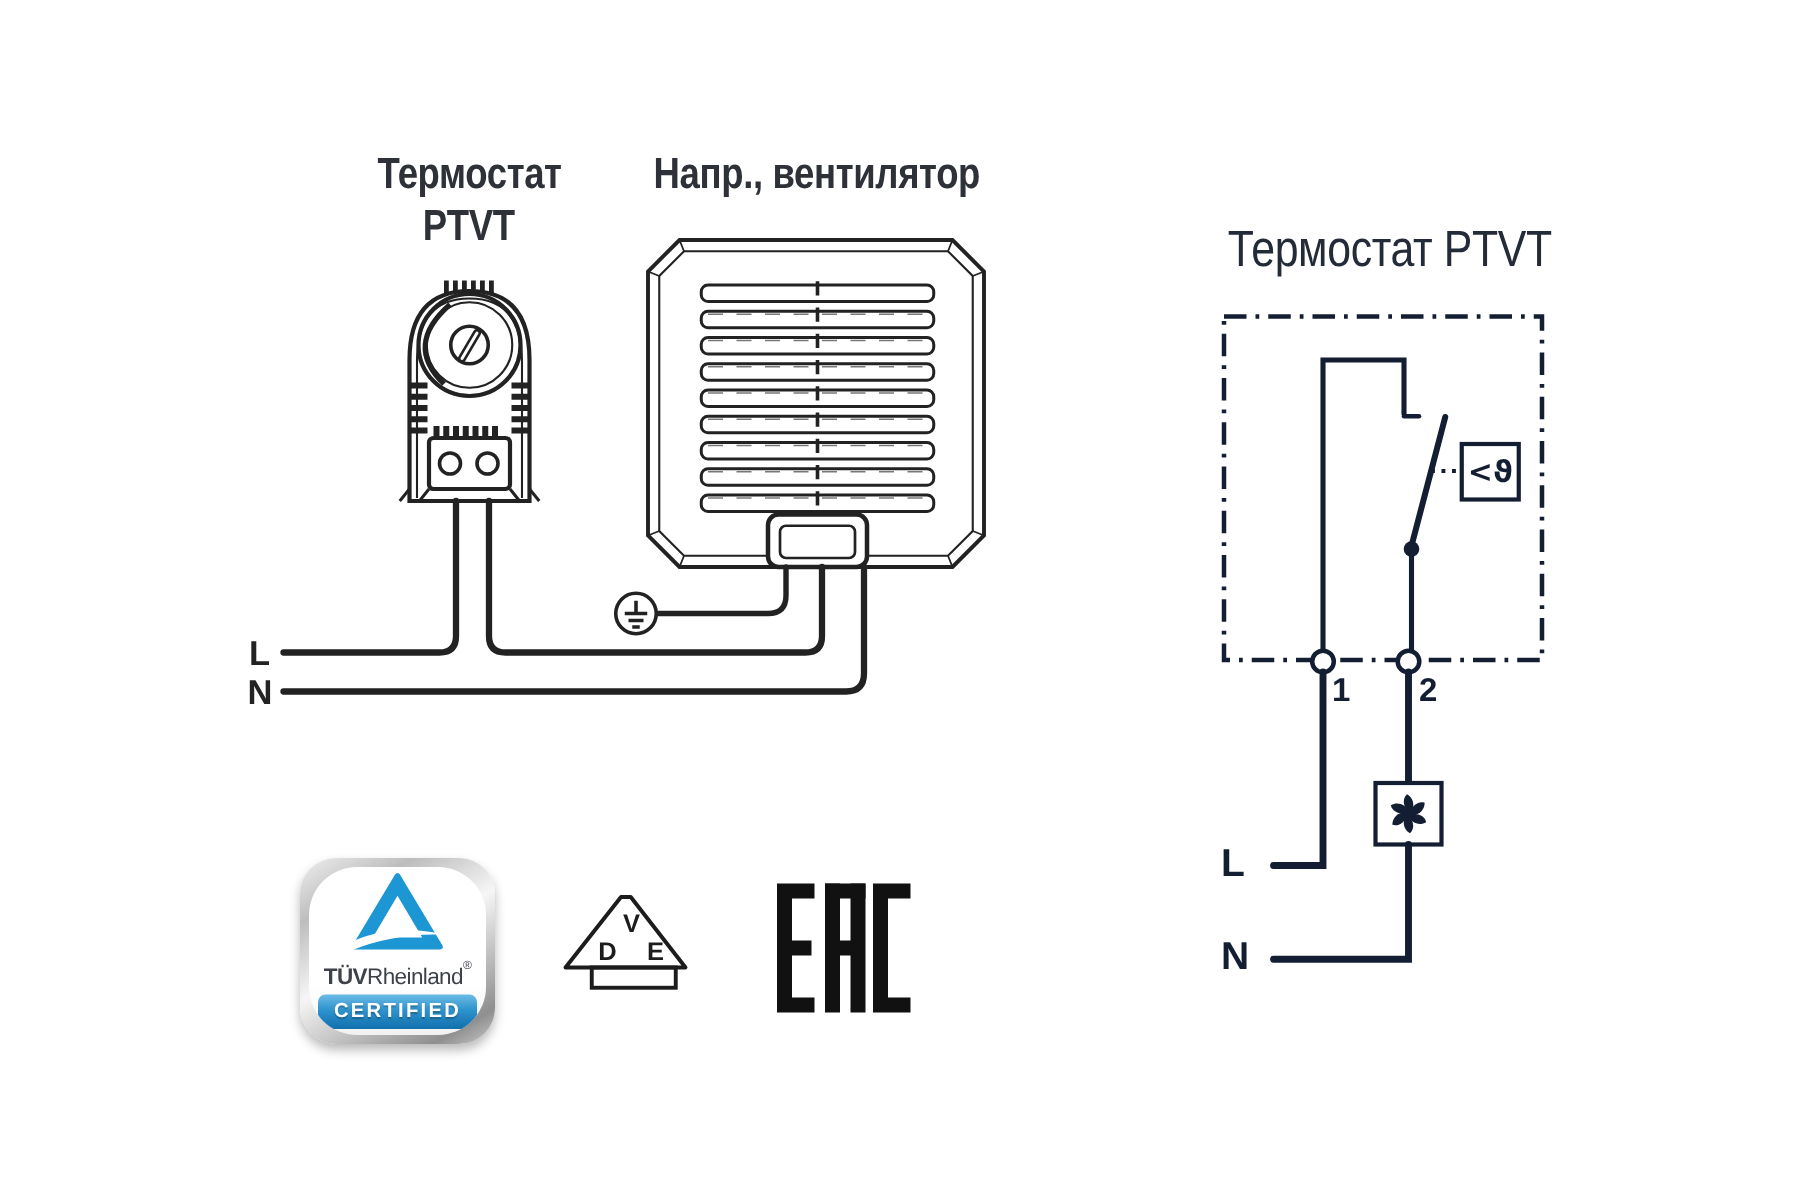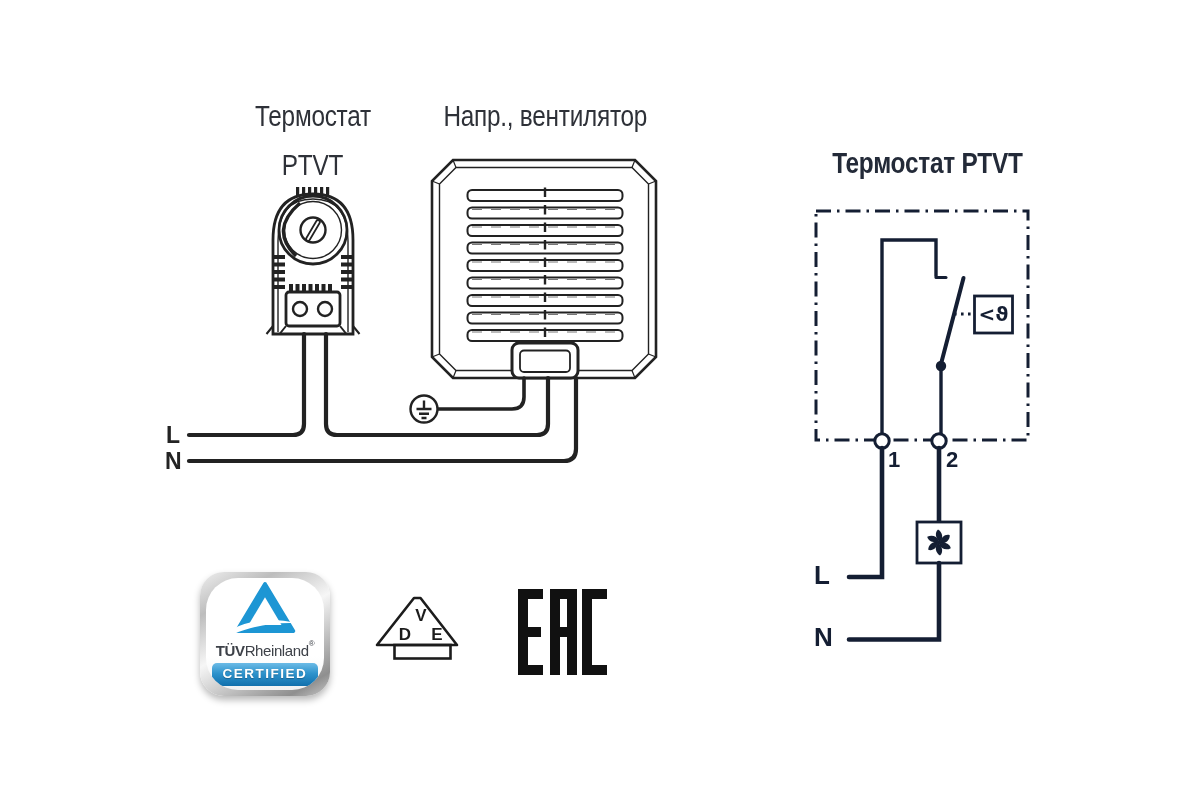--- a/index.html
+++ b/index.html
@@ -2,22 +2,22 @@
 <html><head>
 <meta charset="utf-8">
 <style>
   html,body{margin:0;padding:0;background:#fff;}
   .canvas{position:relative;width:1200px;height:800px;background:#fff;overflow:hidden;
           font-family:"Liberation Sans",sans-serif;}
   .art{position:absolute;left:0;top:0;}
   .lbl{position:absolute;white-space:nowrap;}
   .ctr{text-align:center;}
   .cond{display:inline-block;transform:scaleX(0.84);transform-origin:50% 50%;}
-  .h{font-size:29px;font-weight:400;color:#2e3138;letter-spacing:-0.3px;}
-  .h2{font-size:29px;font-weight:700;color:#232a38;letter-spacing:-0.3px;}
+  .h{font-size:29px;font-weight:700;color:#2e3138;letter-spacing:-0.3px;}
+  .h2{font-size:34px;font-weight:400;color:#232a38;letter-spacing:-0.3px;}
   .wl{font-size:23px;font-weight:700;color:#232323;}
   .sl{font-weight:600;color:#141e33;}
   .t1{font-size:22px;}
   .t2{font-size:26px;}
   .theta{font-family:"DejaVu Sans",sans-serif;font-size:20px;font-weight:700;color:#141e33;}
   .sr{position:absolute;width:1px;height:1px;overflow:hidden;clip:rect(0 0 0 0);white-space:nowrap;}
 
   
   .tuv{position:absolute;left:200px;top:572px;width:130px;height:124px;border-radius:24px;
        background:linear-gradient(150deg,#efefef 0%,#bdbdbd 22%,#f6f6f6 48%,#8f8f8f 88%,#c9c9c9 100%);
@@ -173,21 +173,21 @@
         <rect x="558" y="627" width="11" height="10"></rect>
       <rect x="582" y="589" width="10" height="86"></rect>
         <rect x="592" y="589" width="15" height="10"></rect>
       <rect x="592" y="665" width="15" height="10"></rect>
     </g>
   </svg>
 
   <div class="lbl h ctr" style="left:163px;top:100px;width:300px;">
     <span class="cond">Термостат</span>
   </div>
-  <div class="lbl h ctr" style="left:162px;top:149px;width:300px;text-align:center;">
+  <div class="lbl h ctr" style="left:162px;top:135px;width:300px;text-align:center;">
     <span class="cond">PTVT</span>
   </div>
   <div class="lbl h ctr" style="left:395px;top:100px;width:300px;">
     <span class="cond">Напр., вентилятор</span>
   </div>
   <span class="lbl wl" style="left:166px;top:422px;">L</span>
   <span class="lbl wl" style="left:165px;top:448px;">N</span>
 
   <div class="lbl h2 ctr" style="left:777px;top:147px;width:300px;">
     <span class="cond">Термостат PTVT</span>

